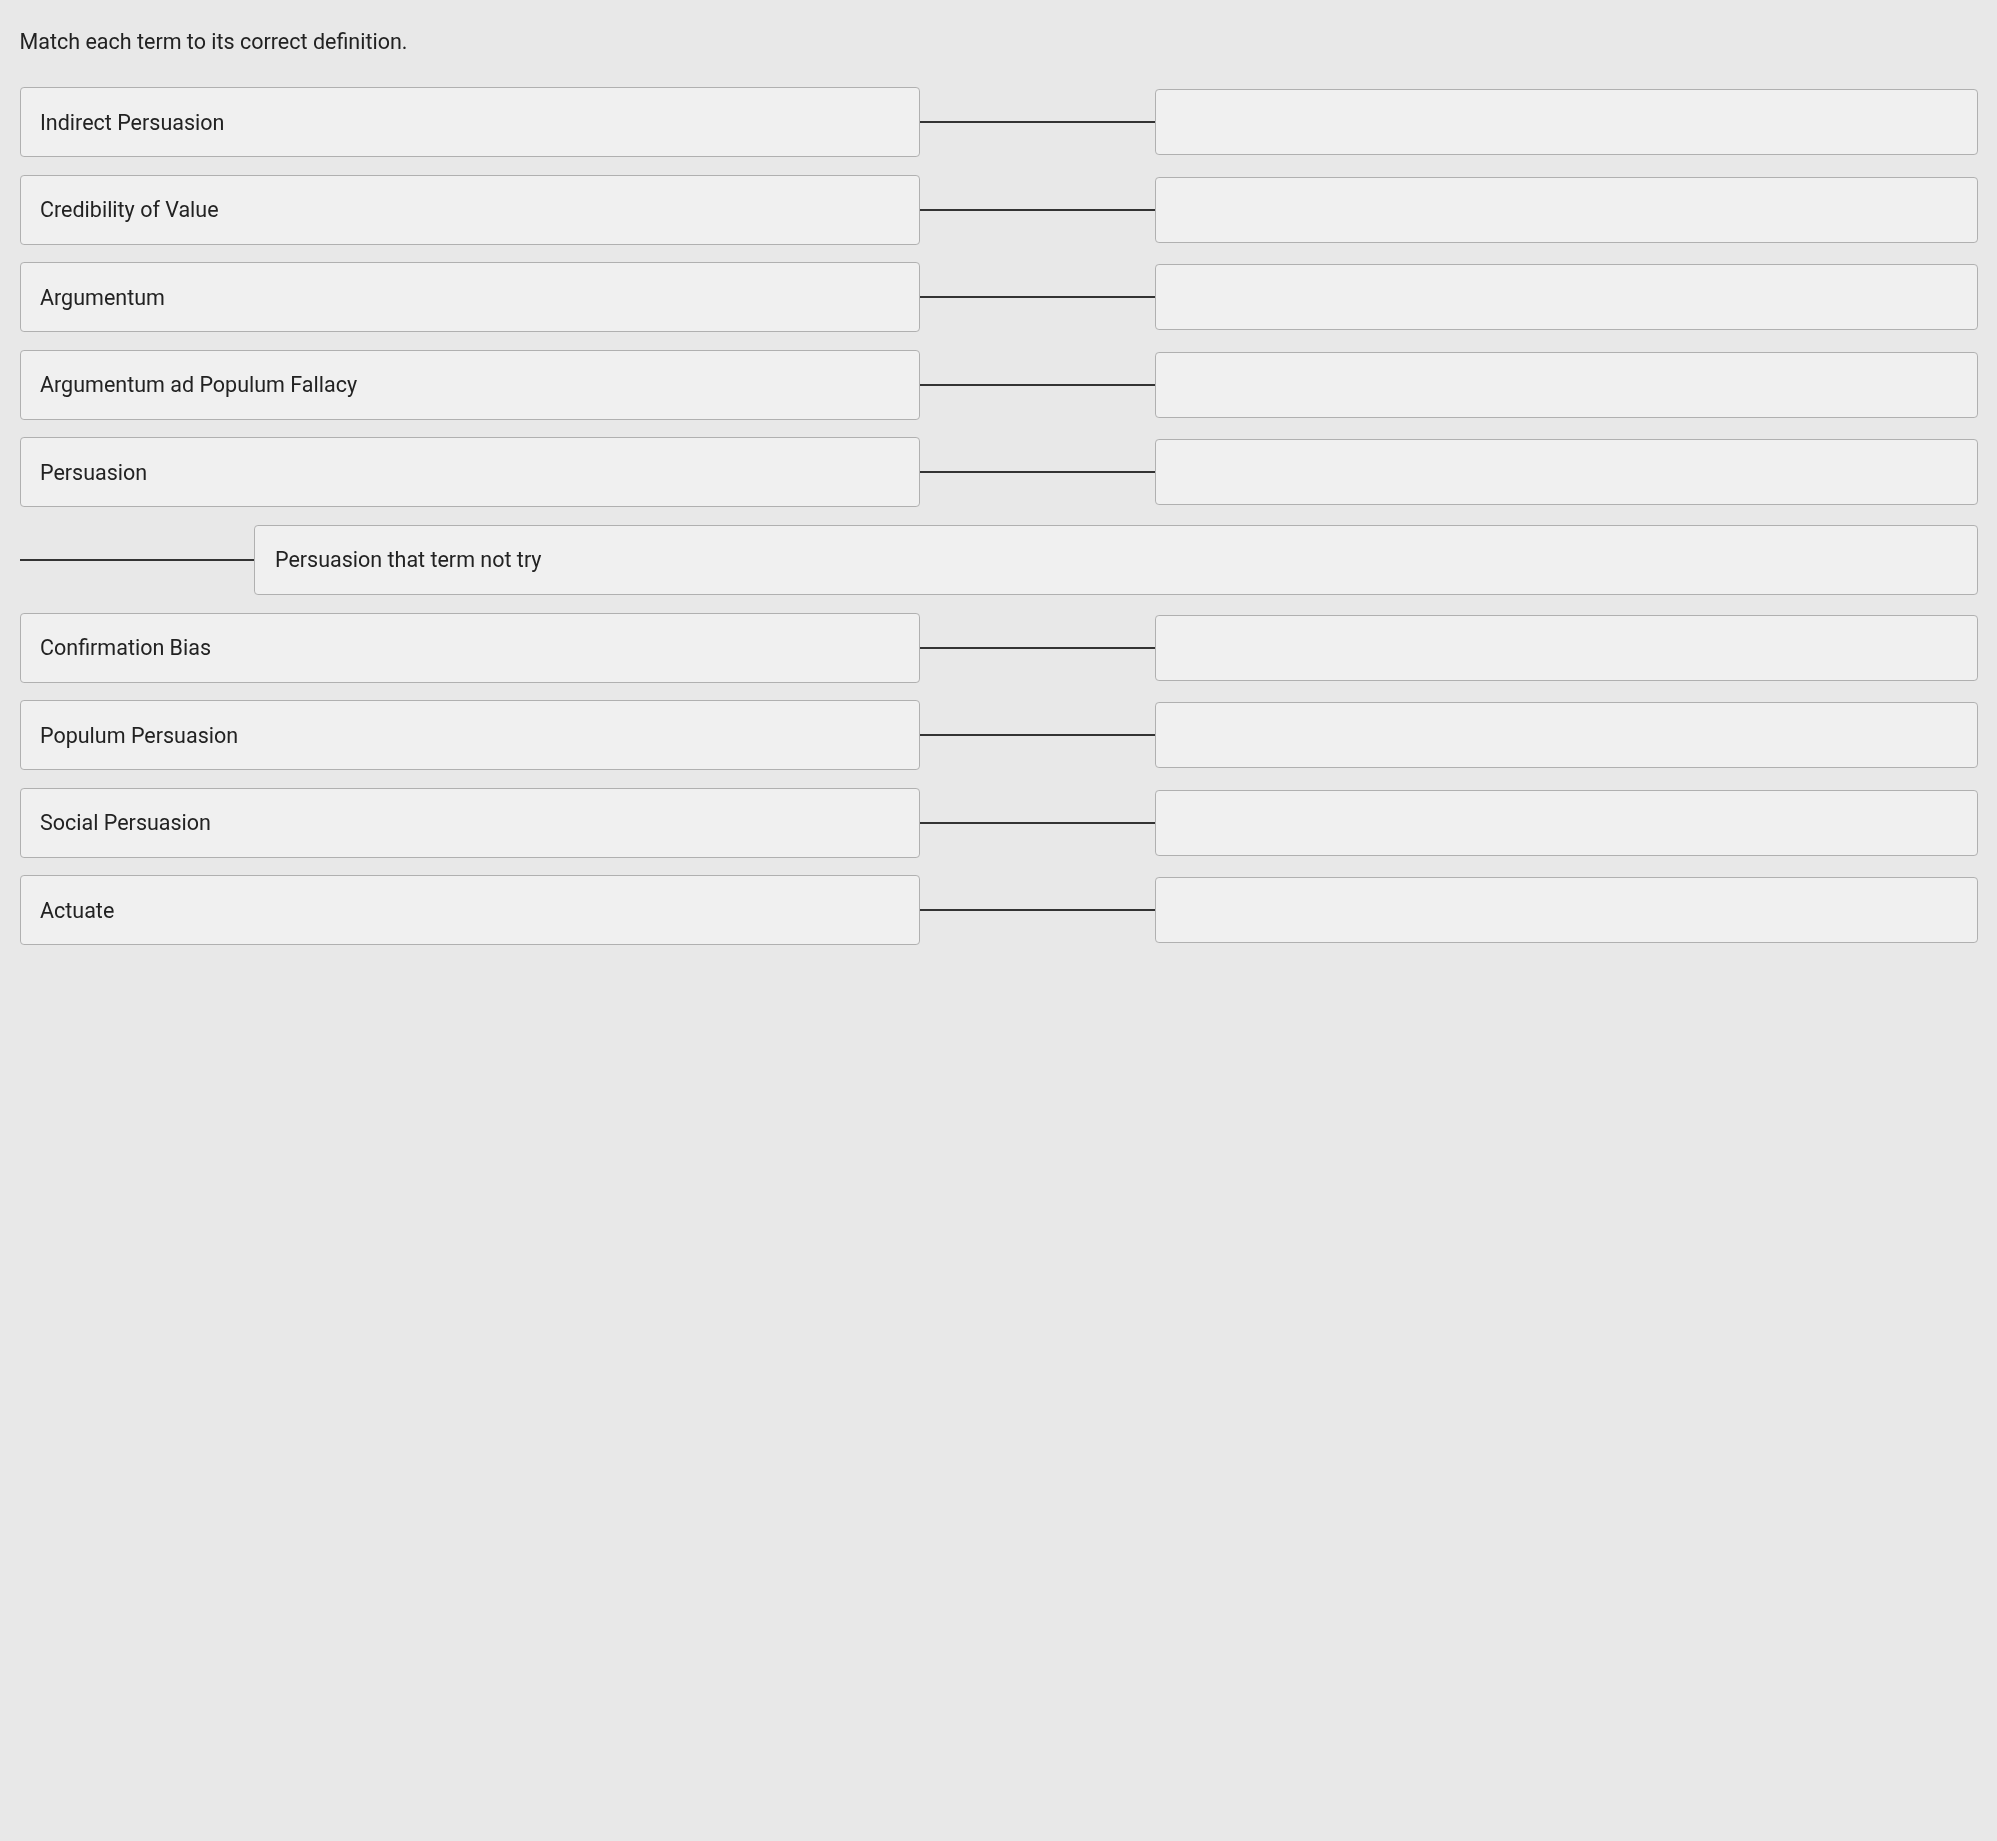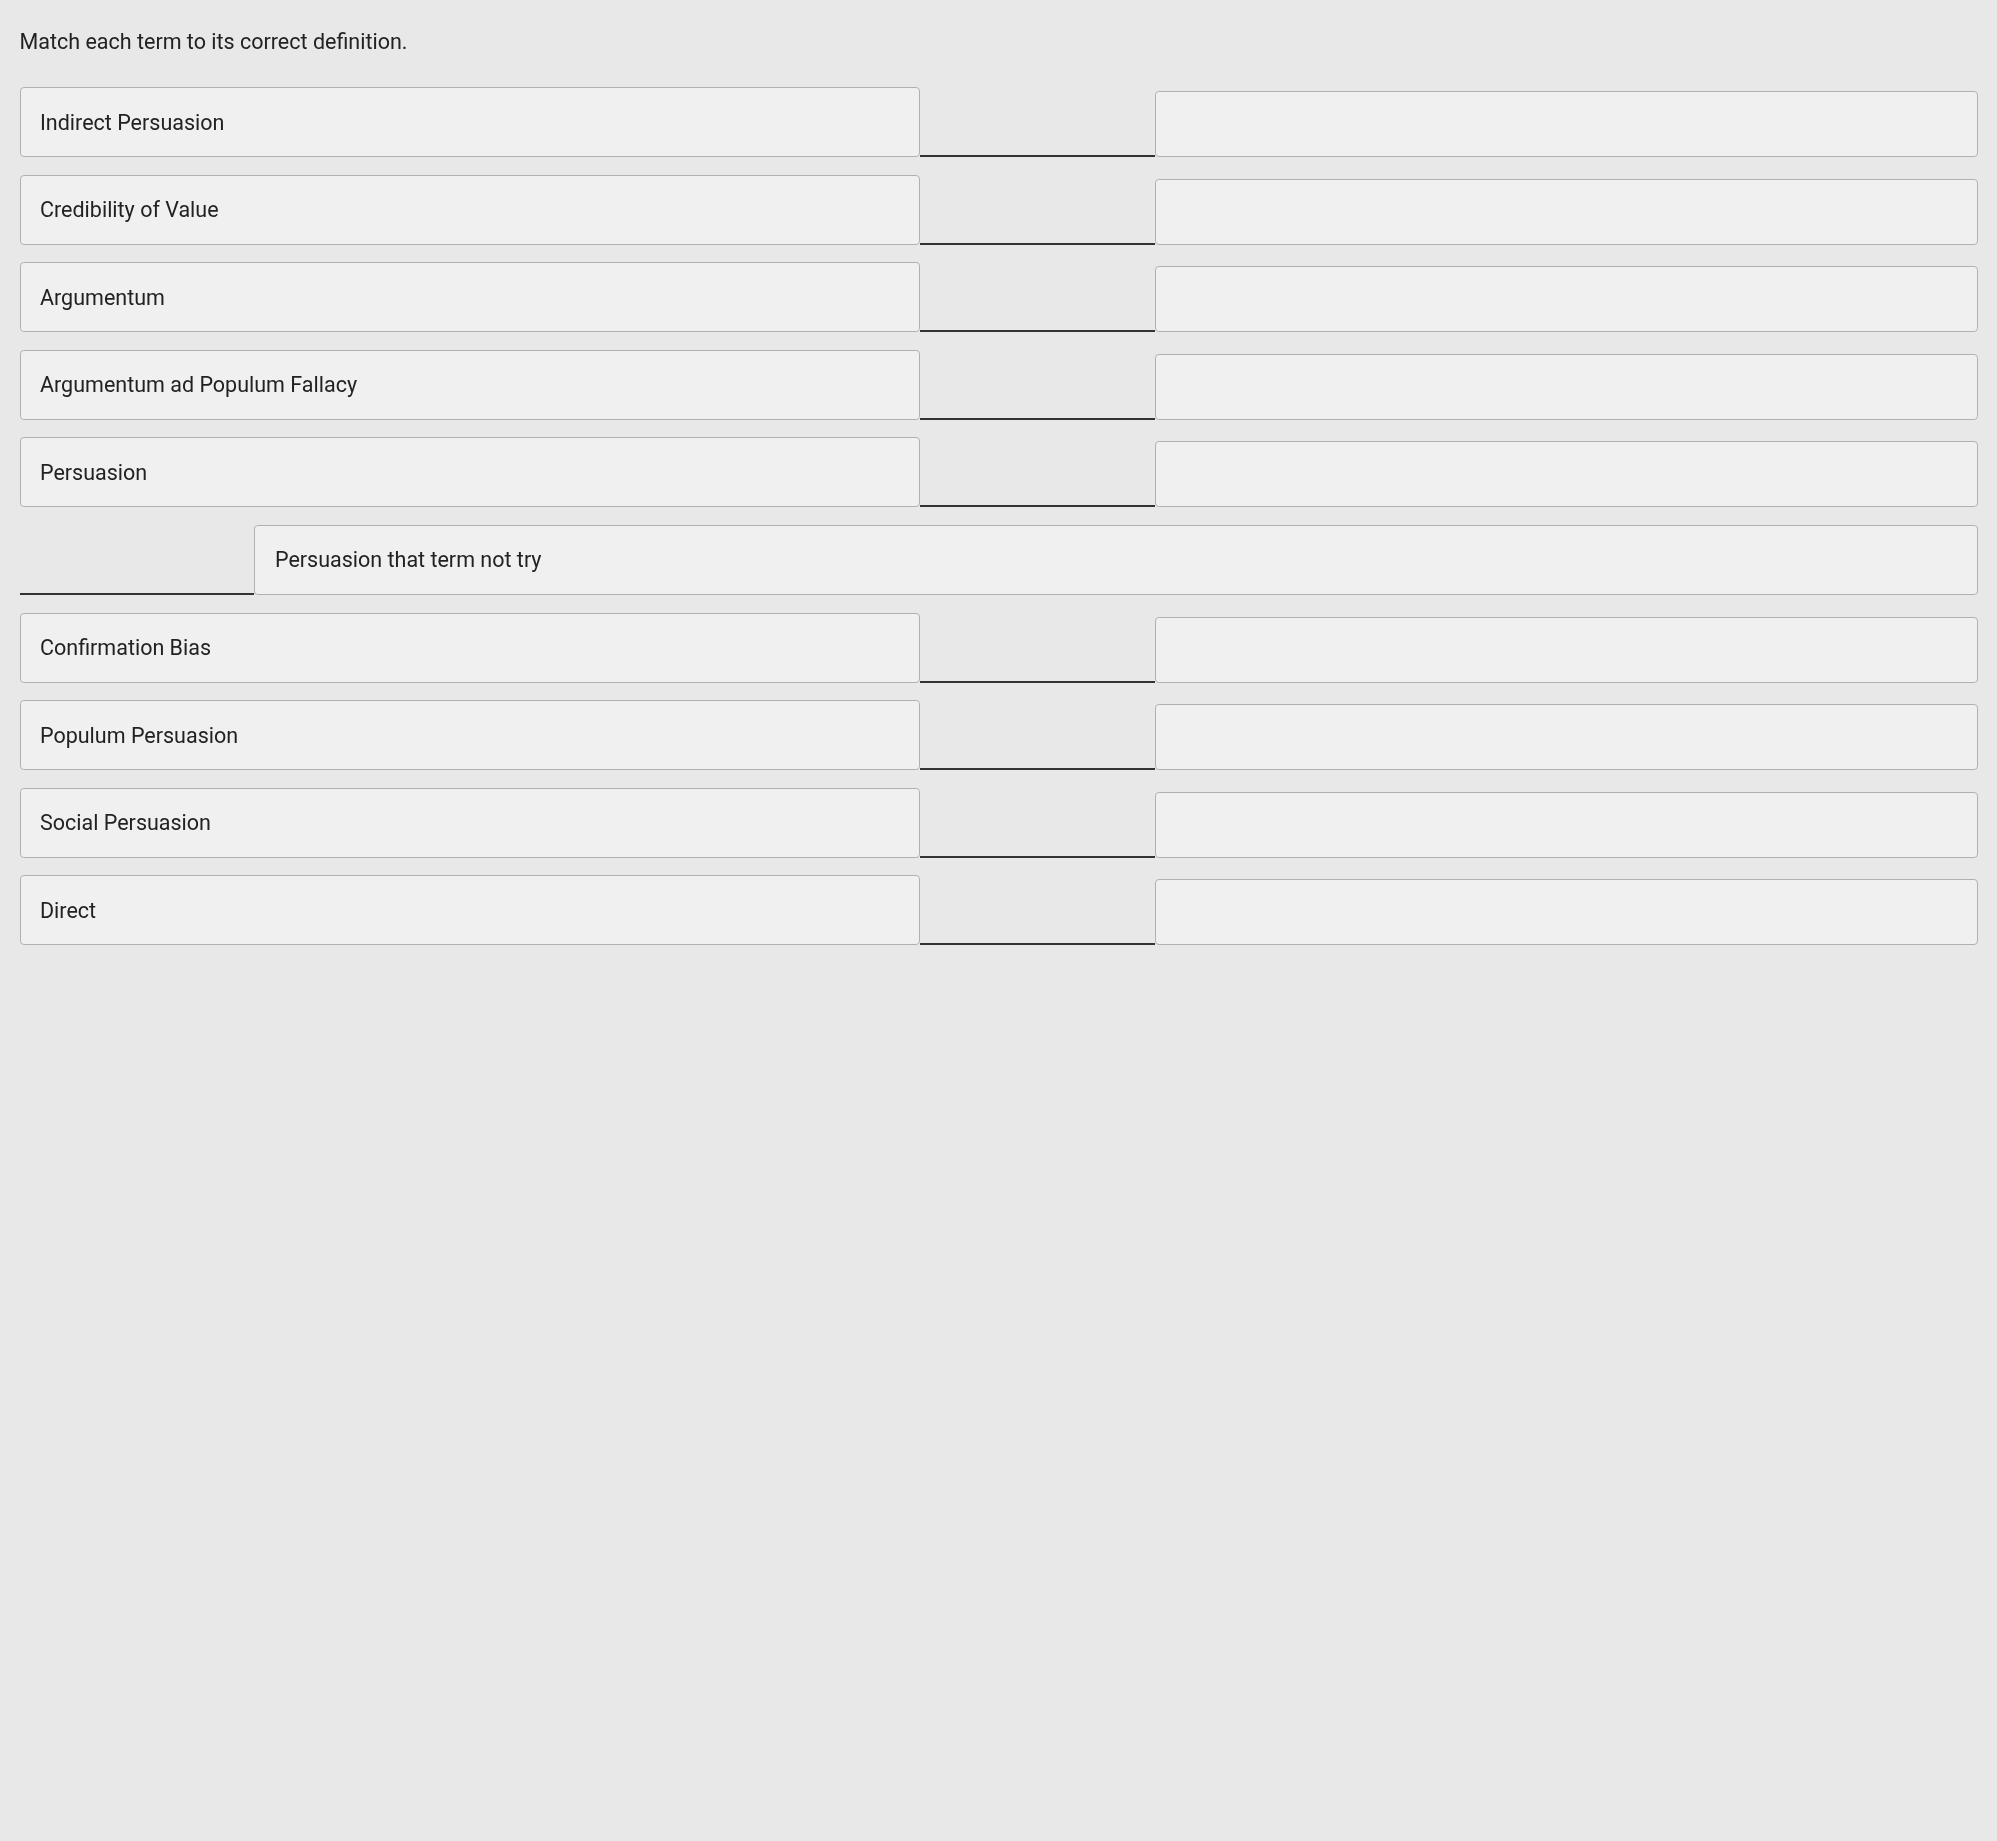--- a/index.html
+++ b/index.html
@@ -18,21 +18,21 @@
     .page-title {
       font-size: 21.5px;
       color: #222;
       margin-bottom: 33px;
       font-weight: 400;
     }
 
     
     .row-pair {
       display: flex;
-      align-items: flex-end;
+      align-items: center;
       margin-bottom: 17.6px;
       width: 100%;
     }
 
     .left-term {
       width: 46%;
       background-color: #f0f0f0;
       border: 1.5px solid #b0b0b0;
       border-radius: 3.9px;
       padding: 21.5px 19.5px;
@@ -115,19 +115,19 @@
         <div class="left-term">Populum Persuasion</div>
         <div class="connector-line"></div>
         <div class="right-def empty-box"></div>
       </div>
       <div class="row-pair">
         <div class="left-term">Social Persuasion</div>
         <div class="connector-line"></div>
         <div class="right-def empty-box"></div>
       </div>
       <div class="row-pair">
-        <div class="left-term">Direct</div>
+        <div class="left-term">Actuate</div>
         <div class="connector-line"></div>
         <div class="right-def empty-box"></div>
       </div>
     </div>
 </div>
 
 
 </body></html>

